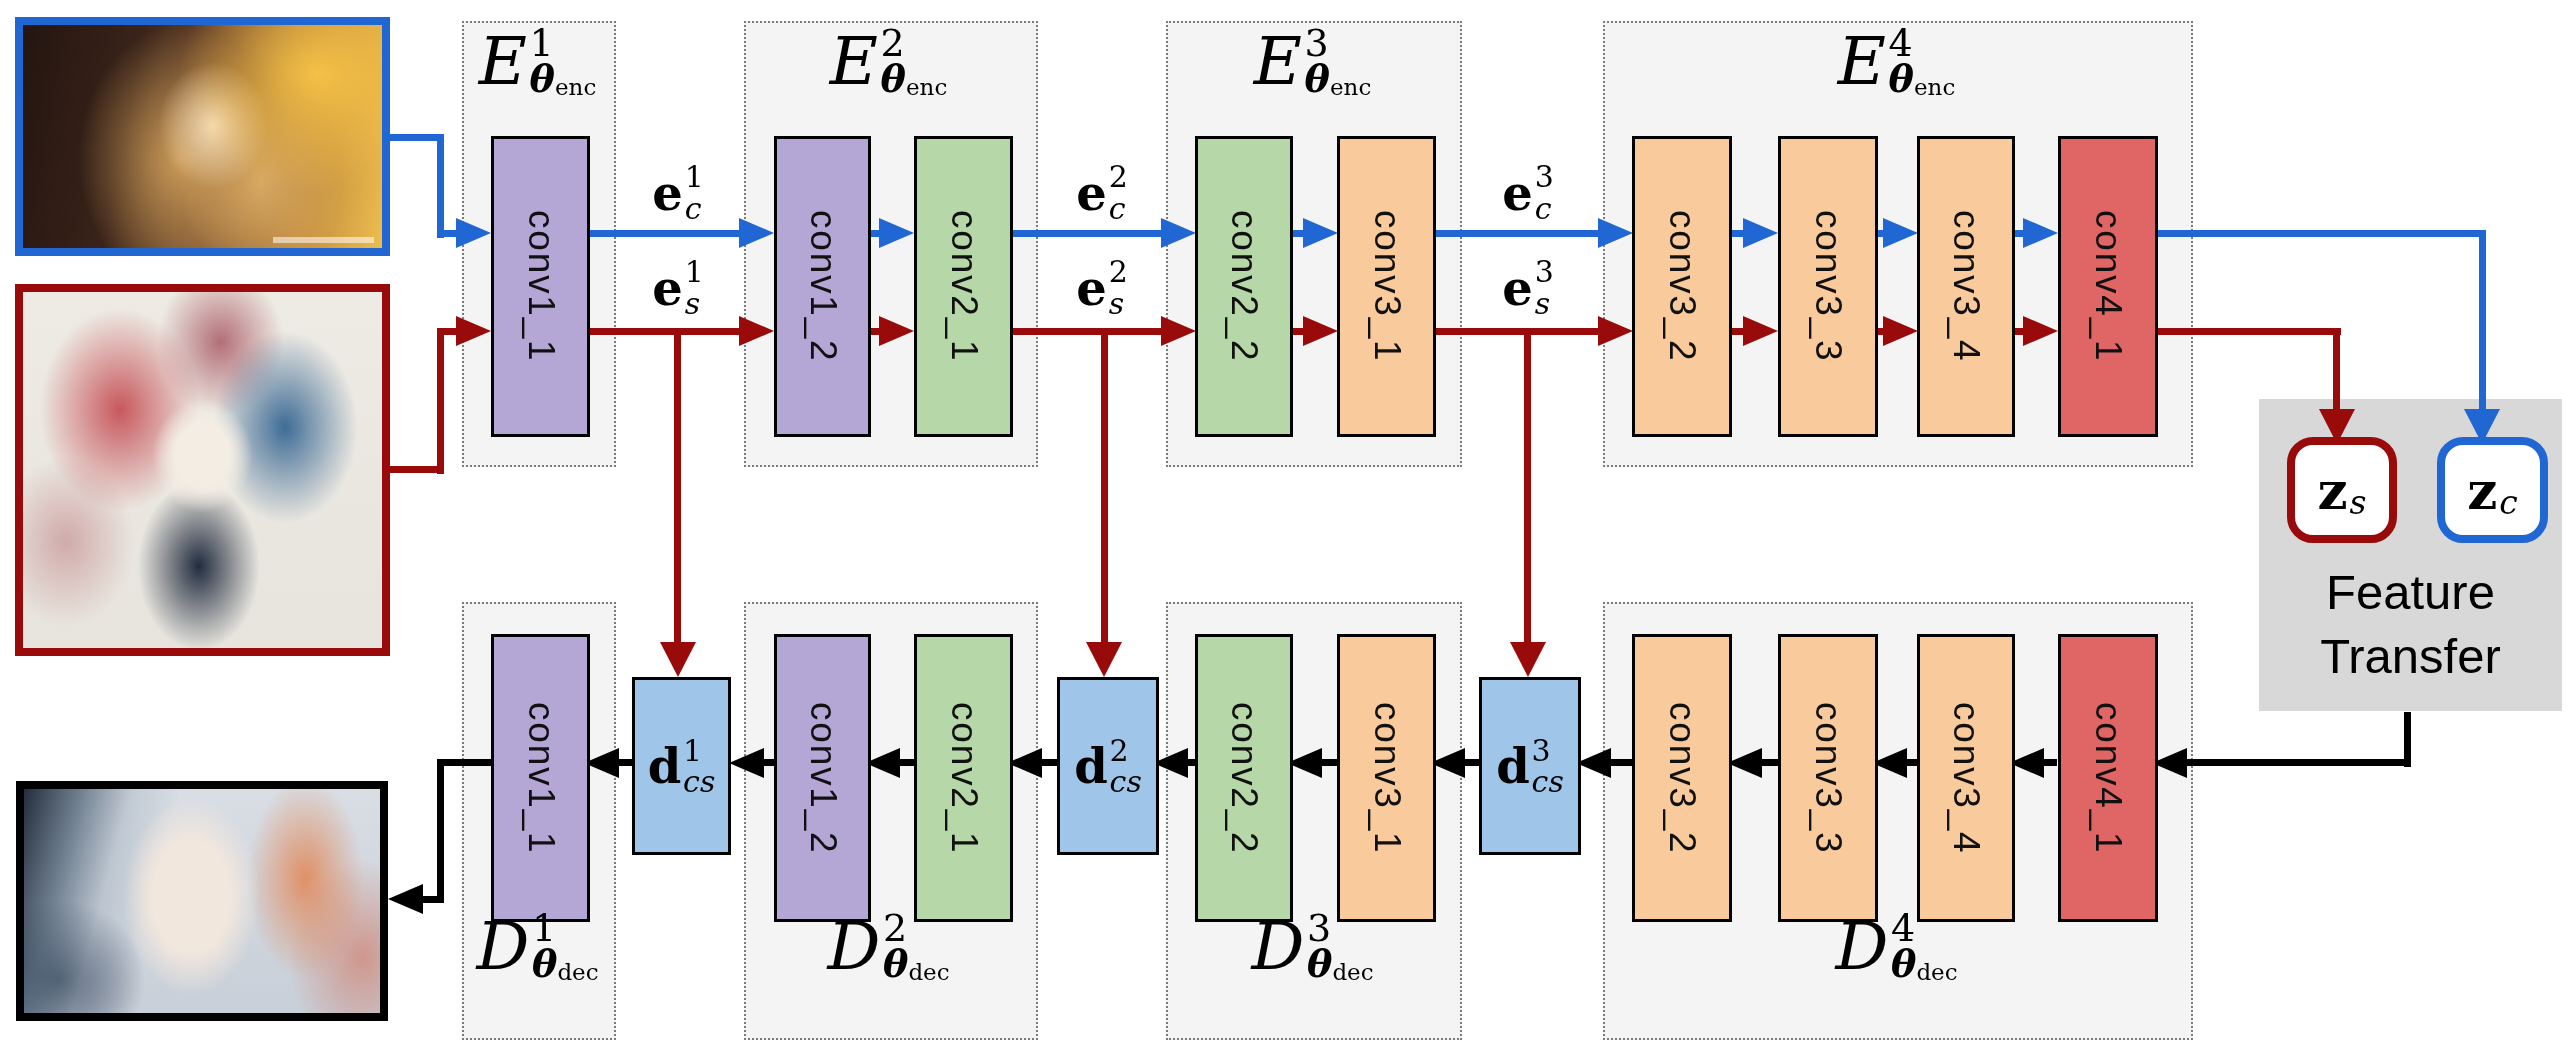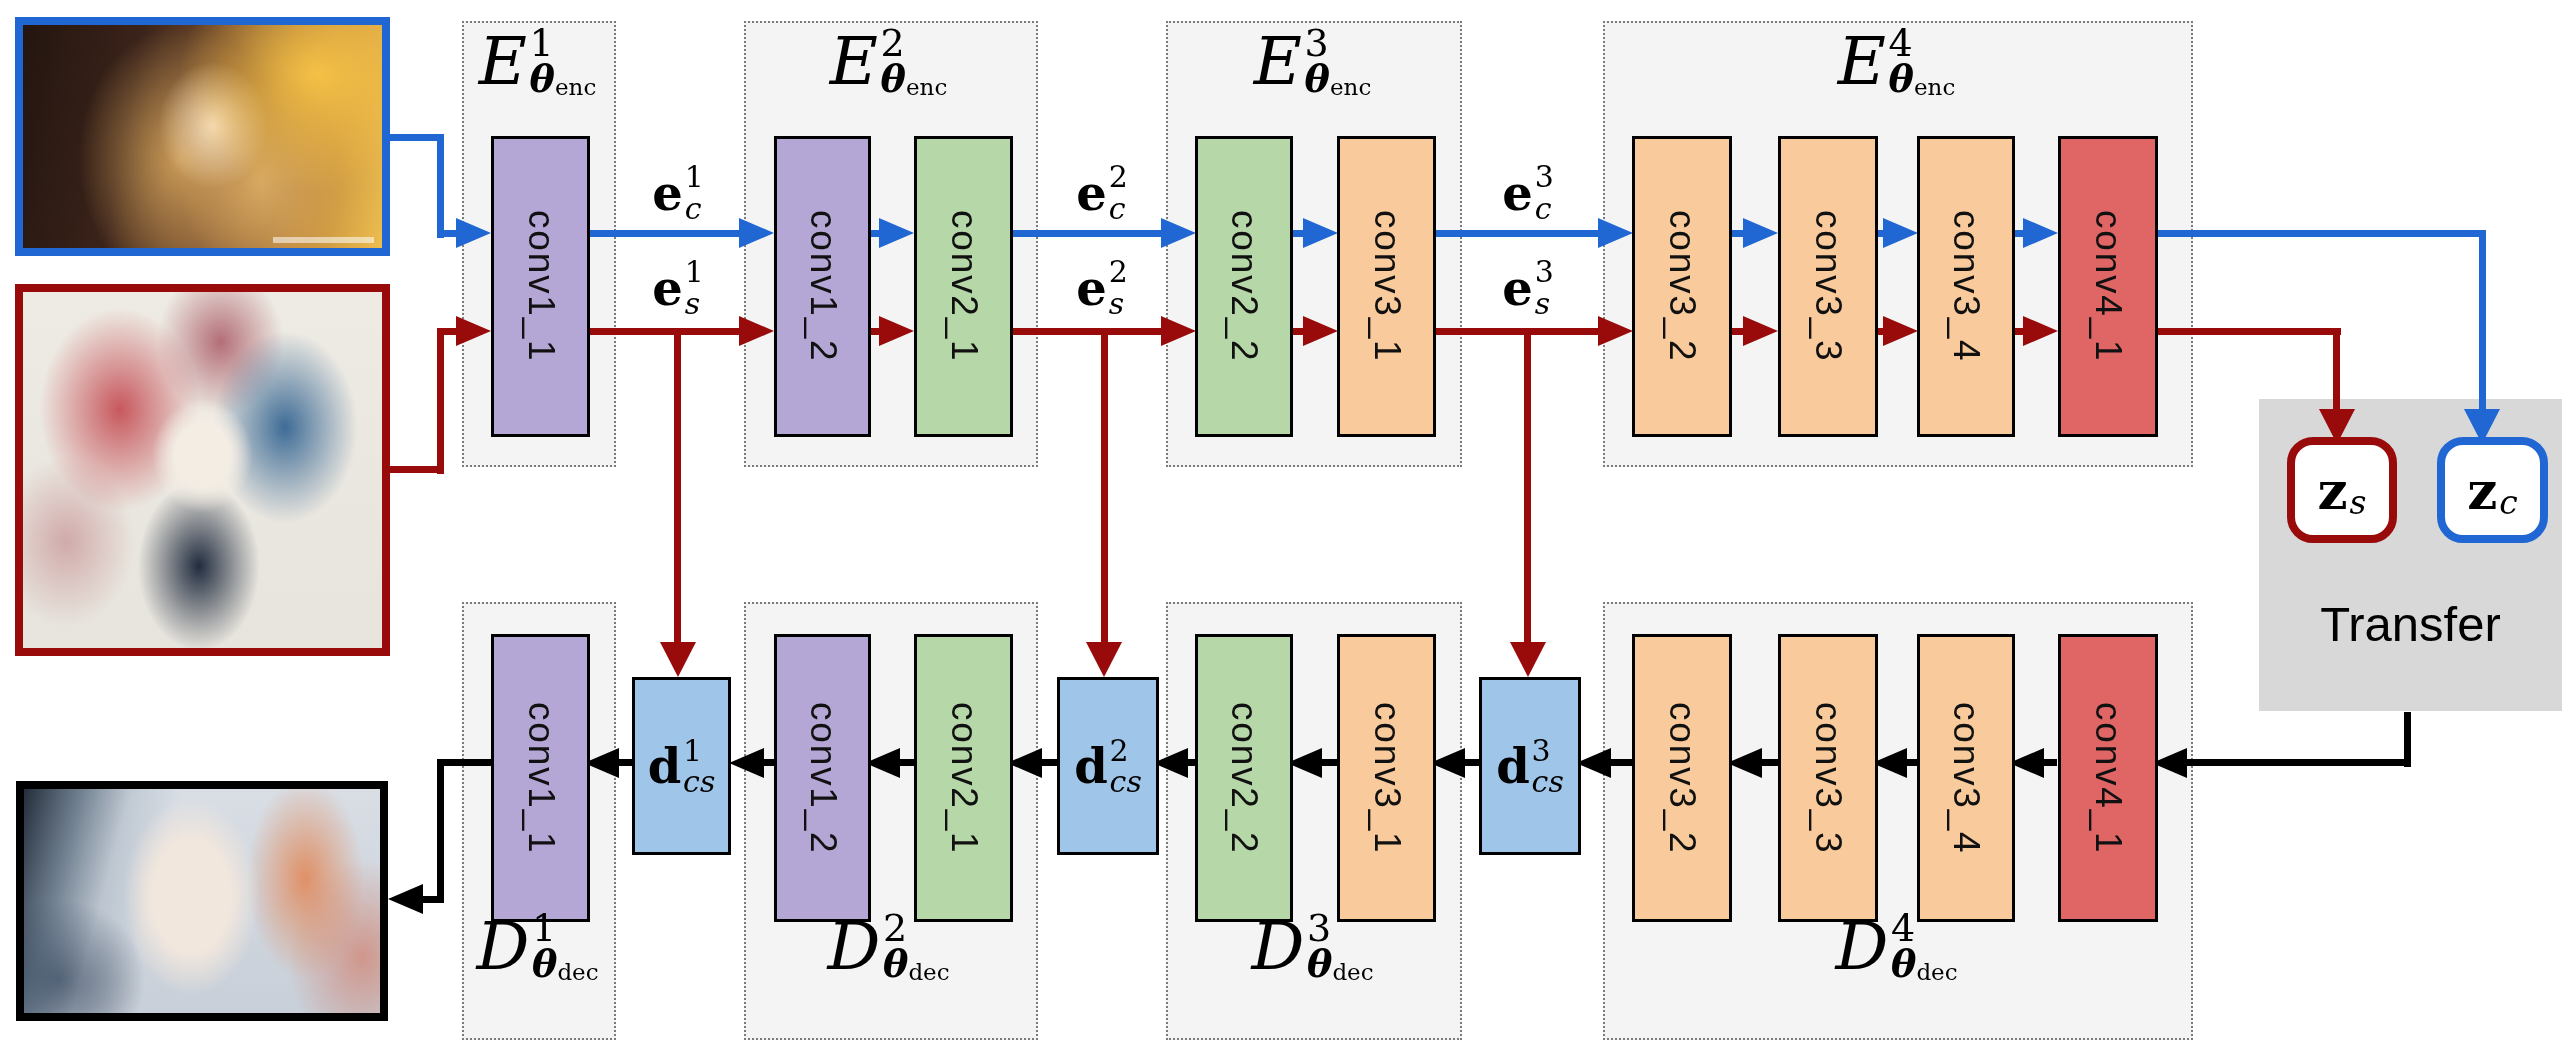--- a/index.html
+++ b/index.html
@@ -315,20 +315,21 @@
   <div class="ftpanel" style="left:2259px;top:399px;width:303px;height:312px;"></div>
   <div class="zbox zbox-s" style="left:2287px;top:437px;width:94px;height:90px;">
     <span class="z-base">z</span>
       <span class="z-sub">s</span>
   </div>
   <div class="zbox zbox-c" style="left:2437px;top:437px;width:95px;height:90px;">
     <span class="z-base">z</span>
       <span class="z-sub">c</span>
   </div>
   <div class="ftcaption" style="left:2259px;top:545px;width:303px;height:160px;">
+    <span>Feature</span>
     <span>Transfer</span>
   </div>
 
   <div id="arrows">
       <div class="ln" style="left: 390px; top: 134px; width: 54px; height: 7.3px; background: rgb(32, 103, 212);"></div>
       <div class="ln" style="left: 437px; top: 134px; width: 7.3px; height: 104px; background: rgb(32, 103, 212);"></div>
       <div class="ln" style="left: 441px; top: 230px; width: 23px; height: 7.3px; background: rgb(32, 103, 212);"></div>
       <div class="hd" style="left: 456px; top: 218px; border-top: 15.6px solid transparent; border-bottom: 15.6px solid transparent; border-left: 35px solid rgb(32, 103, 212);"></div>
       <div class="ln" style="left: 584px; top: 230px; width: 163px; height: 7.3px; background: rgb(32, 103, 212);"></div>
       <div class="hd" style="left: 739px; top: 218px; border-top: 15.6px solid transparent; border-bottom: 15.6px solid transparent; border-left: 35px solid rgb(32, 103, 212);"></div>

